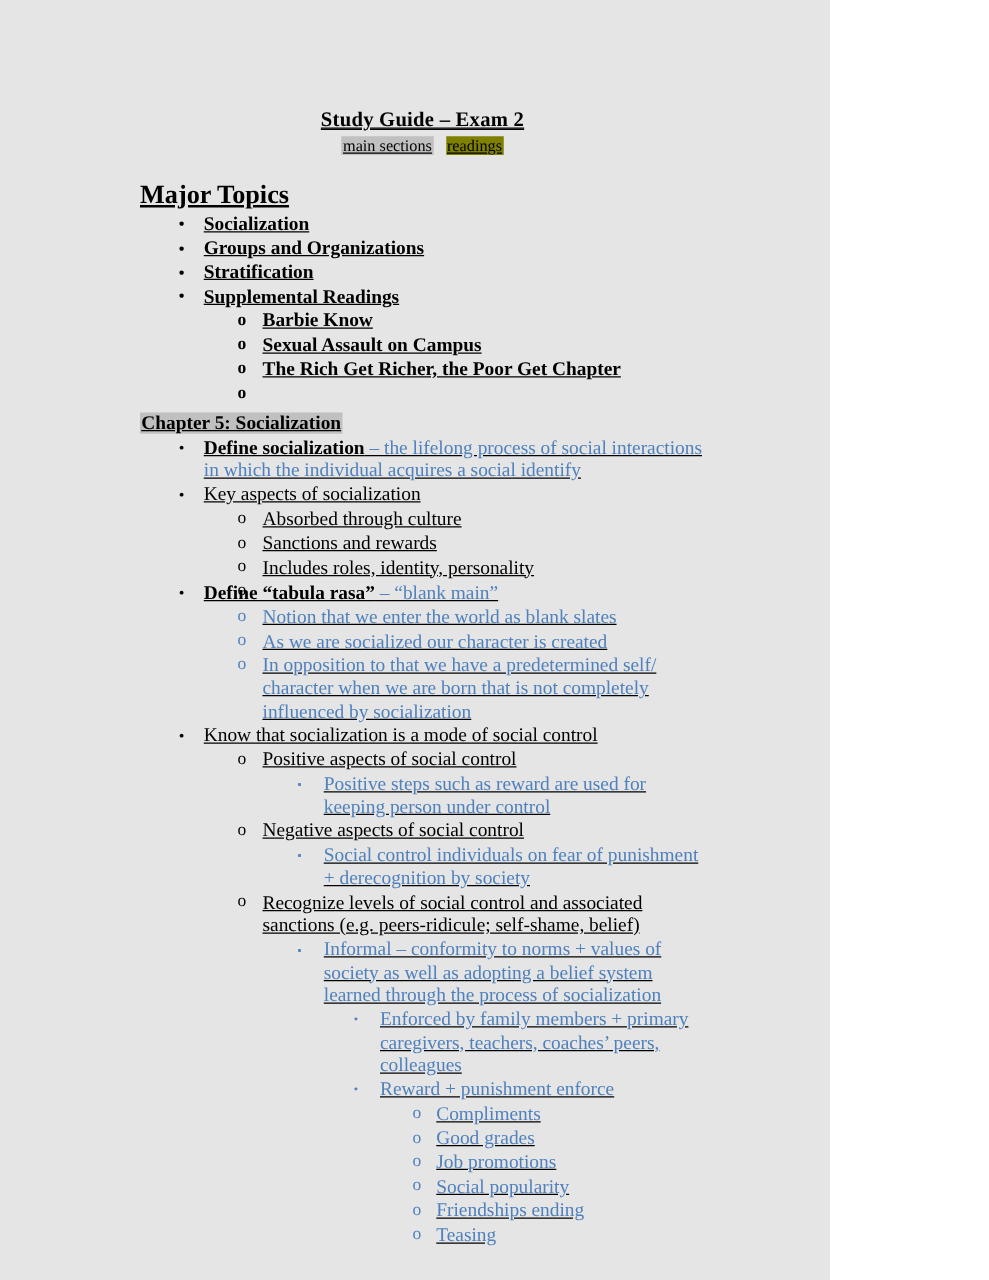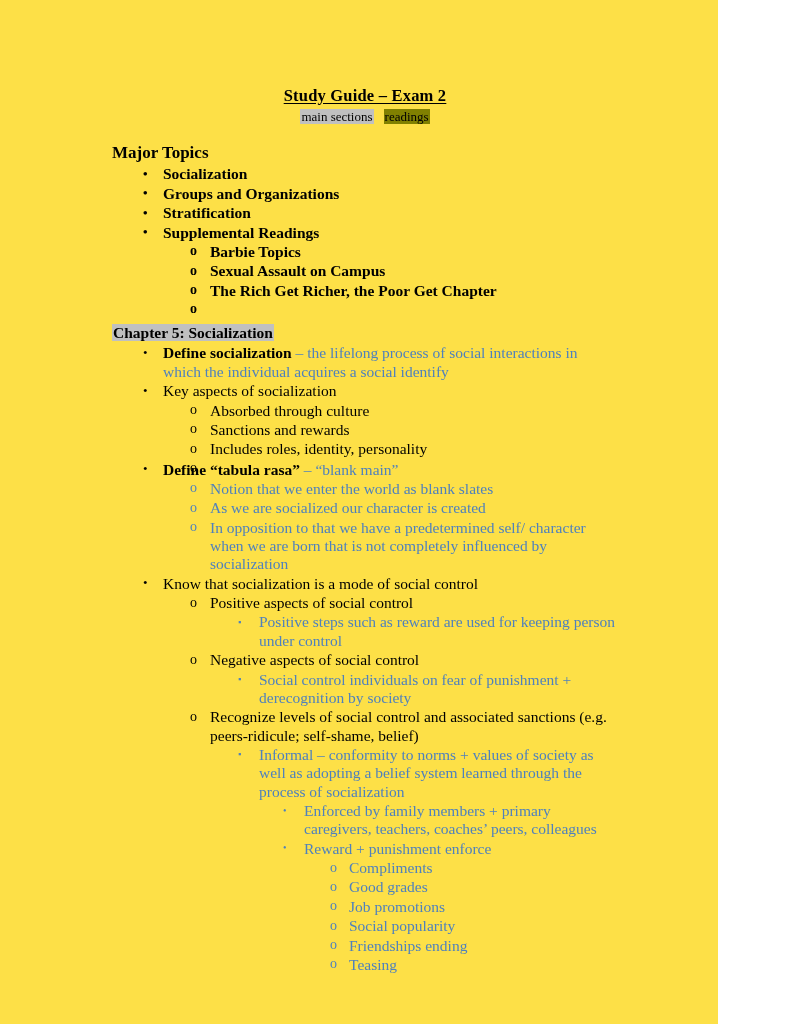--- a/index.html
+++ b/index.html
@@ -9,25 +9,26 @@
   }
   body {
     width: 791px;
     height: 1024px;
     font-family: "Liberation Serif", "DejaVu Serif", serif;
     color: #000000;
     overflow: hidden;
   }
   .page {
     position: relative;
-    width: 718px;
+    width: 664px;
     height: 1024px;
-    background: #fde047;
+    background: #e5e5e5;
     box-sizing: border-box;
     padding: 86px 100px 0 112px;
+    text-decoration: underline;
   }
 
   
   .doc-title {
     text-align: center;
     font-weight: bold;
     font-size: 16.5px;
     letter-spacing: 0.2px;
     margin: 0 0 2px 0;
     line-height: 1.25;
@@ -55,21 +56,21 @@
 
   
   .section-head {
     font-weight: bold;
     font-size: 15.5px;
     line-height: 1.32;
     margin: 0;
   }
   .major-head {
     font-weight: bold;
-    font-size: 17px;
+    font-size: 21px;
     line-height: 1.32;
     margin: 4px 0 1px 0;
   }
   .spacer-lg { height: 22px; }
 
   
   .row {
     position: relative;
     font-size: 15.5px;
     line-height: 1.185;
@@ -140,21 +141,21 @@
     <span class="mk mk-disc">•</span>
     <span class="tx">Stratification</span>
   </div>
   <div class="row lvl1 b">
     <span class="mk mk-disc">•</span>
     <span class="tx">Supplemental Readings</span>
   </div>
 
   <div class="row lvl2 b">
     <span class="mk mk-circle">o</span>
-    <span class="tx">Barbie Topics</span>
+    <span class="tx">Barbie Know</span>
   </div>
   <div class="row lvl2 b">
     <span class="mk mk-circle">o</span>
     <span class="tx">Sexual Assault on Campus</span>
   </div>
   <div class="row lvl2 b">
     <span class="mk mk-circle">o</span>
     <span class="tx">The Rich Get Richer, the Poor Get Chapter</span>
   </div>
   <div class="row lvl2 b">

